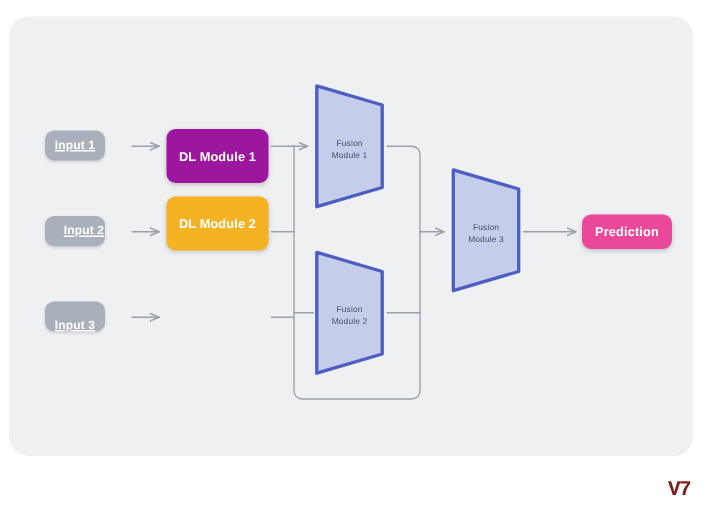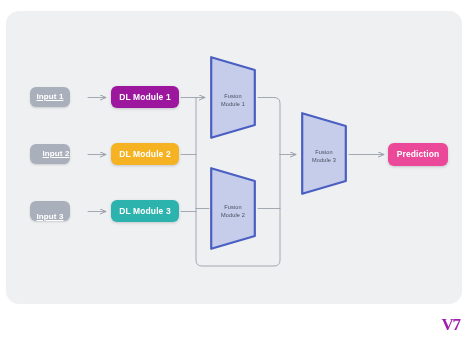--- a/index.html
+++ b/index.html
@@ -64,26 +64,26 @@
     font-size: 8px;
     box-shadow: 0 1px 2px rgba(40,45,60,0.18);
     text-decoration: underline;
   }
   #input-1 { left: 30px;  top: 87px;  }
   #input-2 { left: 30px;  top: 144px; padding-left: 12px; }
   #input-3 { left: 30px;  top: 201px; align-items: flex-end; }
 
   .dl-node {
     width: 68px;
-    height: 22px;
+    height: 36px;
     font-size: 8.5px;
     box-shadow: 0 1px 3px rgba(40,45,60,0.22);
   }
   #dl-1 { left: 111px; top: 86px;  background: #9c179e; }
-  #dl-2 { left: 111px; top: 143px; background: #f5b223; }
+  #dl-2 { left: 111px; top: 131px; background: #f5b223; }
   #dl-3 { left: 111px; top: 200px; background: #2cb3ad; }
 
   #prediction {
     left: 388px;
     top: 143px;
     width: 60px;
     height: 23px;
     font-size: 8.5px;
     background: #ec4899;
     box-shadow: 0 1px 3px rgba(40,45,60,0.22);
@@ -115,25 +115,25 @@
   #fusion-2 { left: 209px; top: 166px; width: 48px; height: 85px; }
   #fusion-2 .fusion-label { top: 38px; }
   #fusion-3 { left: 300px; top: 111px; width: 48px; height: 85px; }
   #fusion-3 .fusion-label { top: 38px; }
 
   
   #v7-logo {
     position: absolute;
     right: 14px;
     bottom: 12px;
-    font-size: 17px;
+    font-size: 14px;
     font-weight: bold;
-    color: #a21caf;
+    color: #7f1d1d;
     letter-spacing: -1.1px;
-    font-family: Liberation Serif, serif;
+    font-family: Liberation Mono, monospace;
   }
 </style>
 </head>
 <body>
 
 <div id="canvas">
 
   <div id="card"></div>
 
   <svg id="wires" viewBox="0 0 474 347" xmlns="http://www.w3.org/2000/svg">
@@ -177,23 +177,20 @@
   </div>
   <div class="node input-node" id="input-3">
     <span>Input 3</span>
   </div>
 
   <div class="node dl-node" id="dl-1">
     <span>DL Module 1</span>
   </div>
   <div class="node dl-node" id="dl-2">
     <span>DL Module 2</span>
-  </div>
-  <div class="node dl-node" id="dl-3">
-    <span>DL Module 3</span>
   </div>
 
   <div class="fusion" id="fusion-1">
     <svg width="48" height="85" viewBox="0 0 48 85" xmlns="http://www.w3.org/2000/svg">
       <polygon points="2.2,2.2 45.8,15 45.8,70 2.2,82.8" fill="#c5cdeb" stroke="#4a5fc1" stroke-width="2.2" stroke-linejoin="round"></polygon>
     </svg>
     <div class="fusion-label">
       <span>Fusion</span>
       <span>Module 1</span>
     </div>

